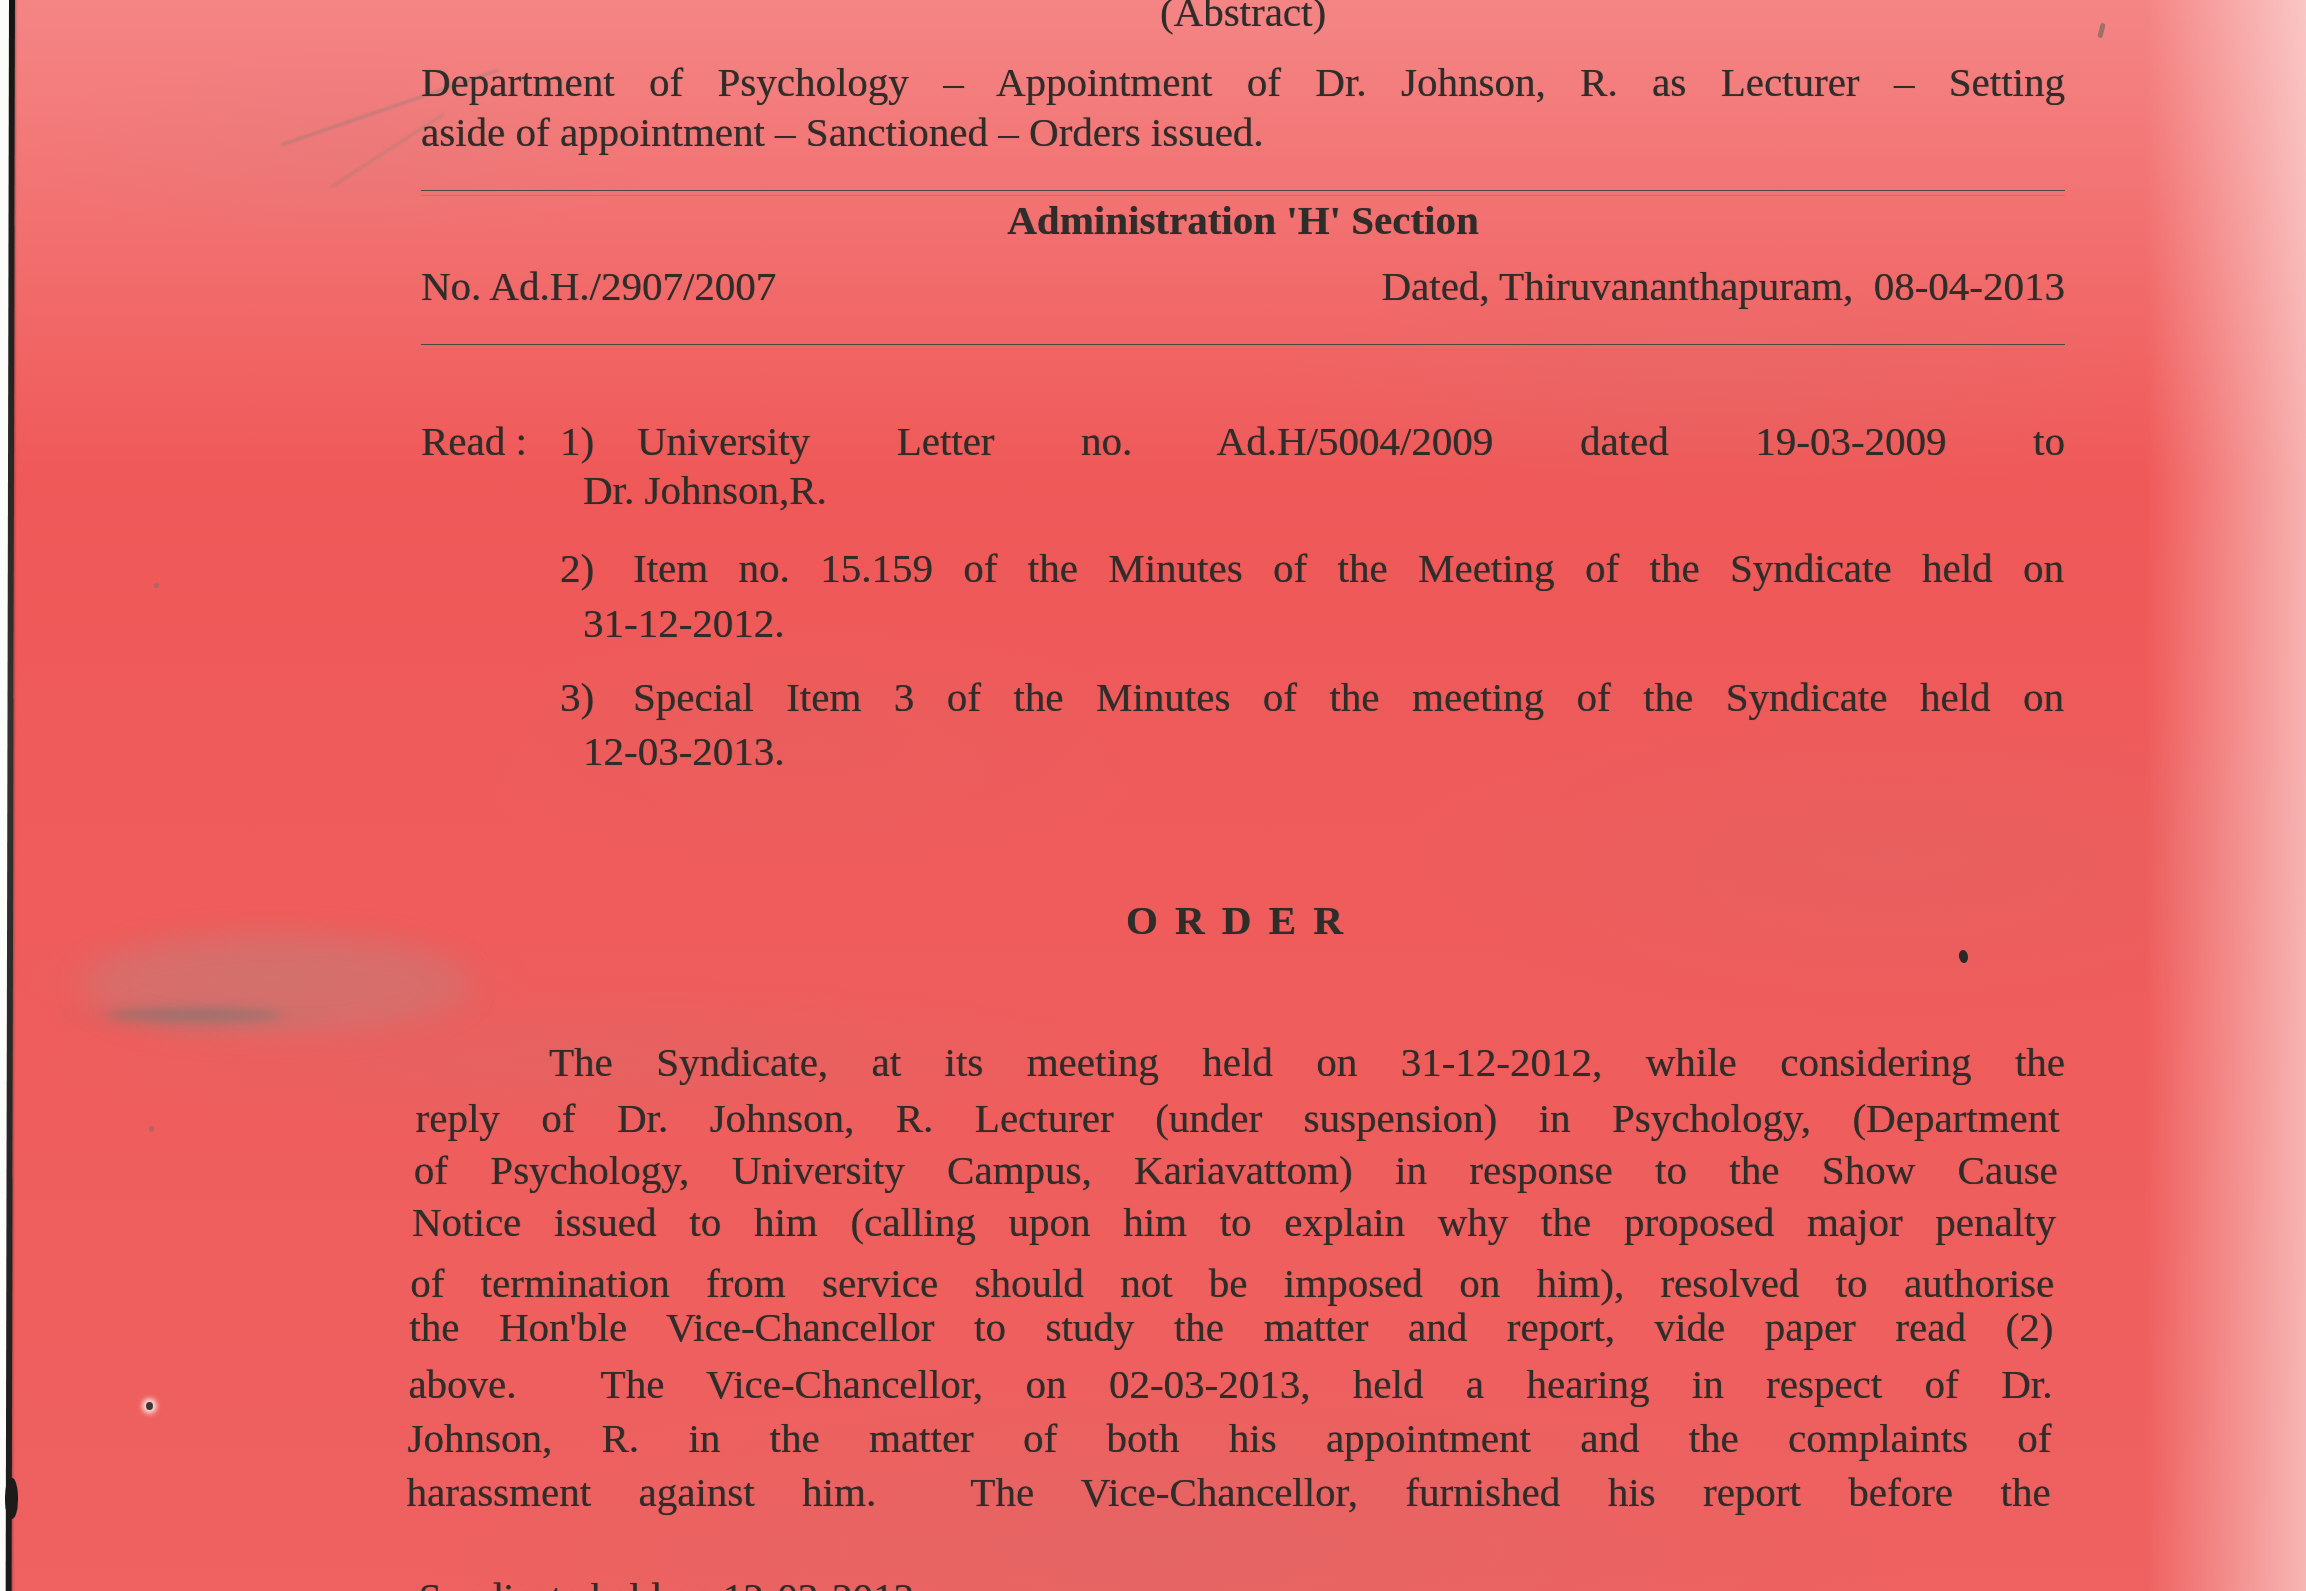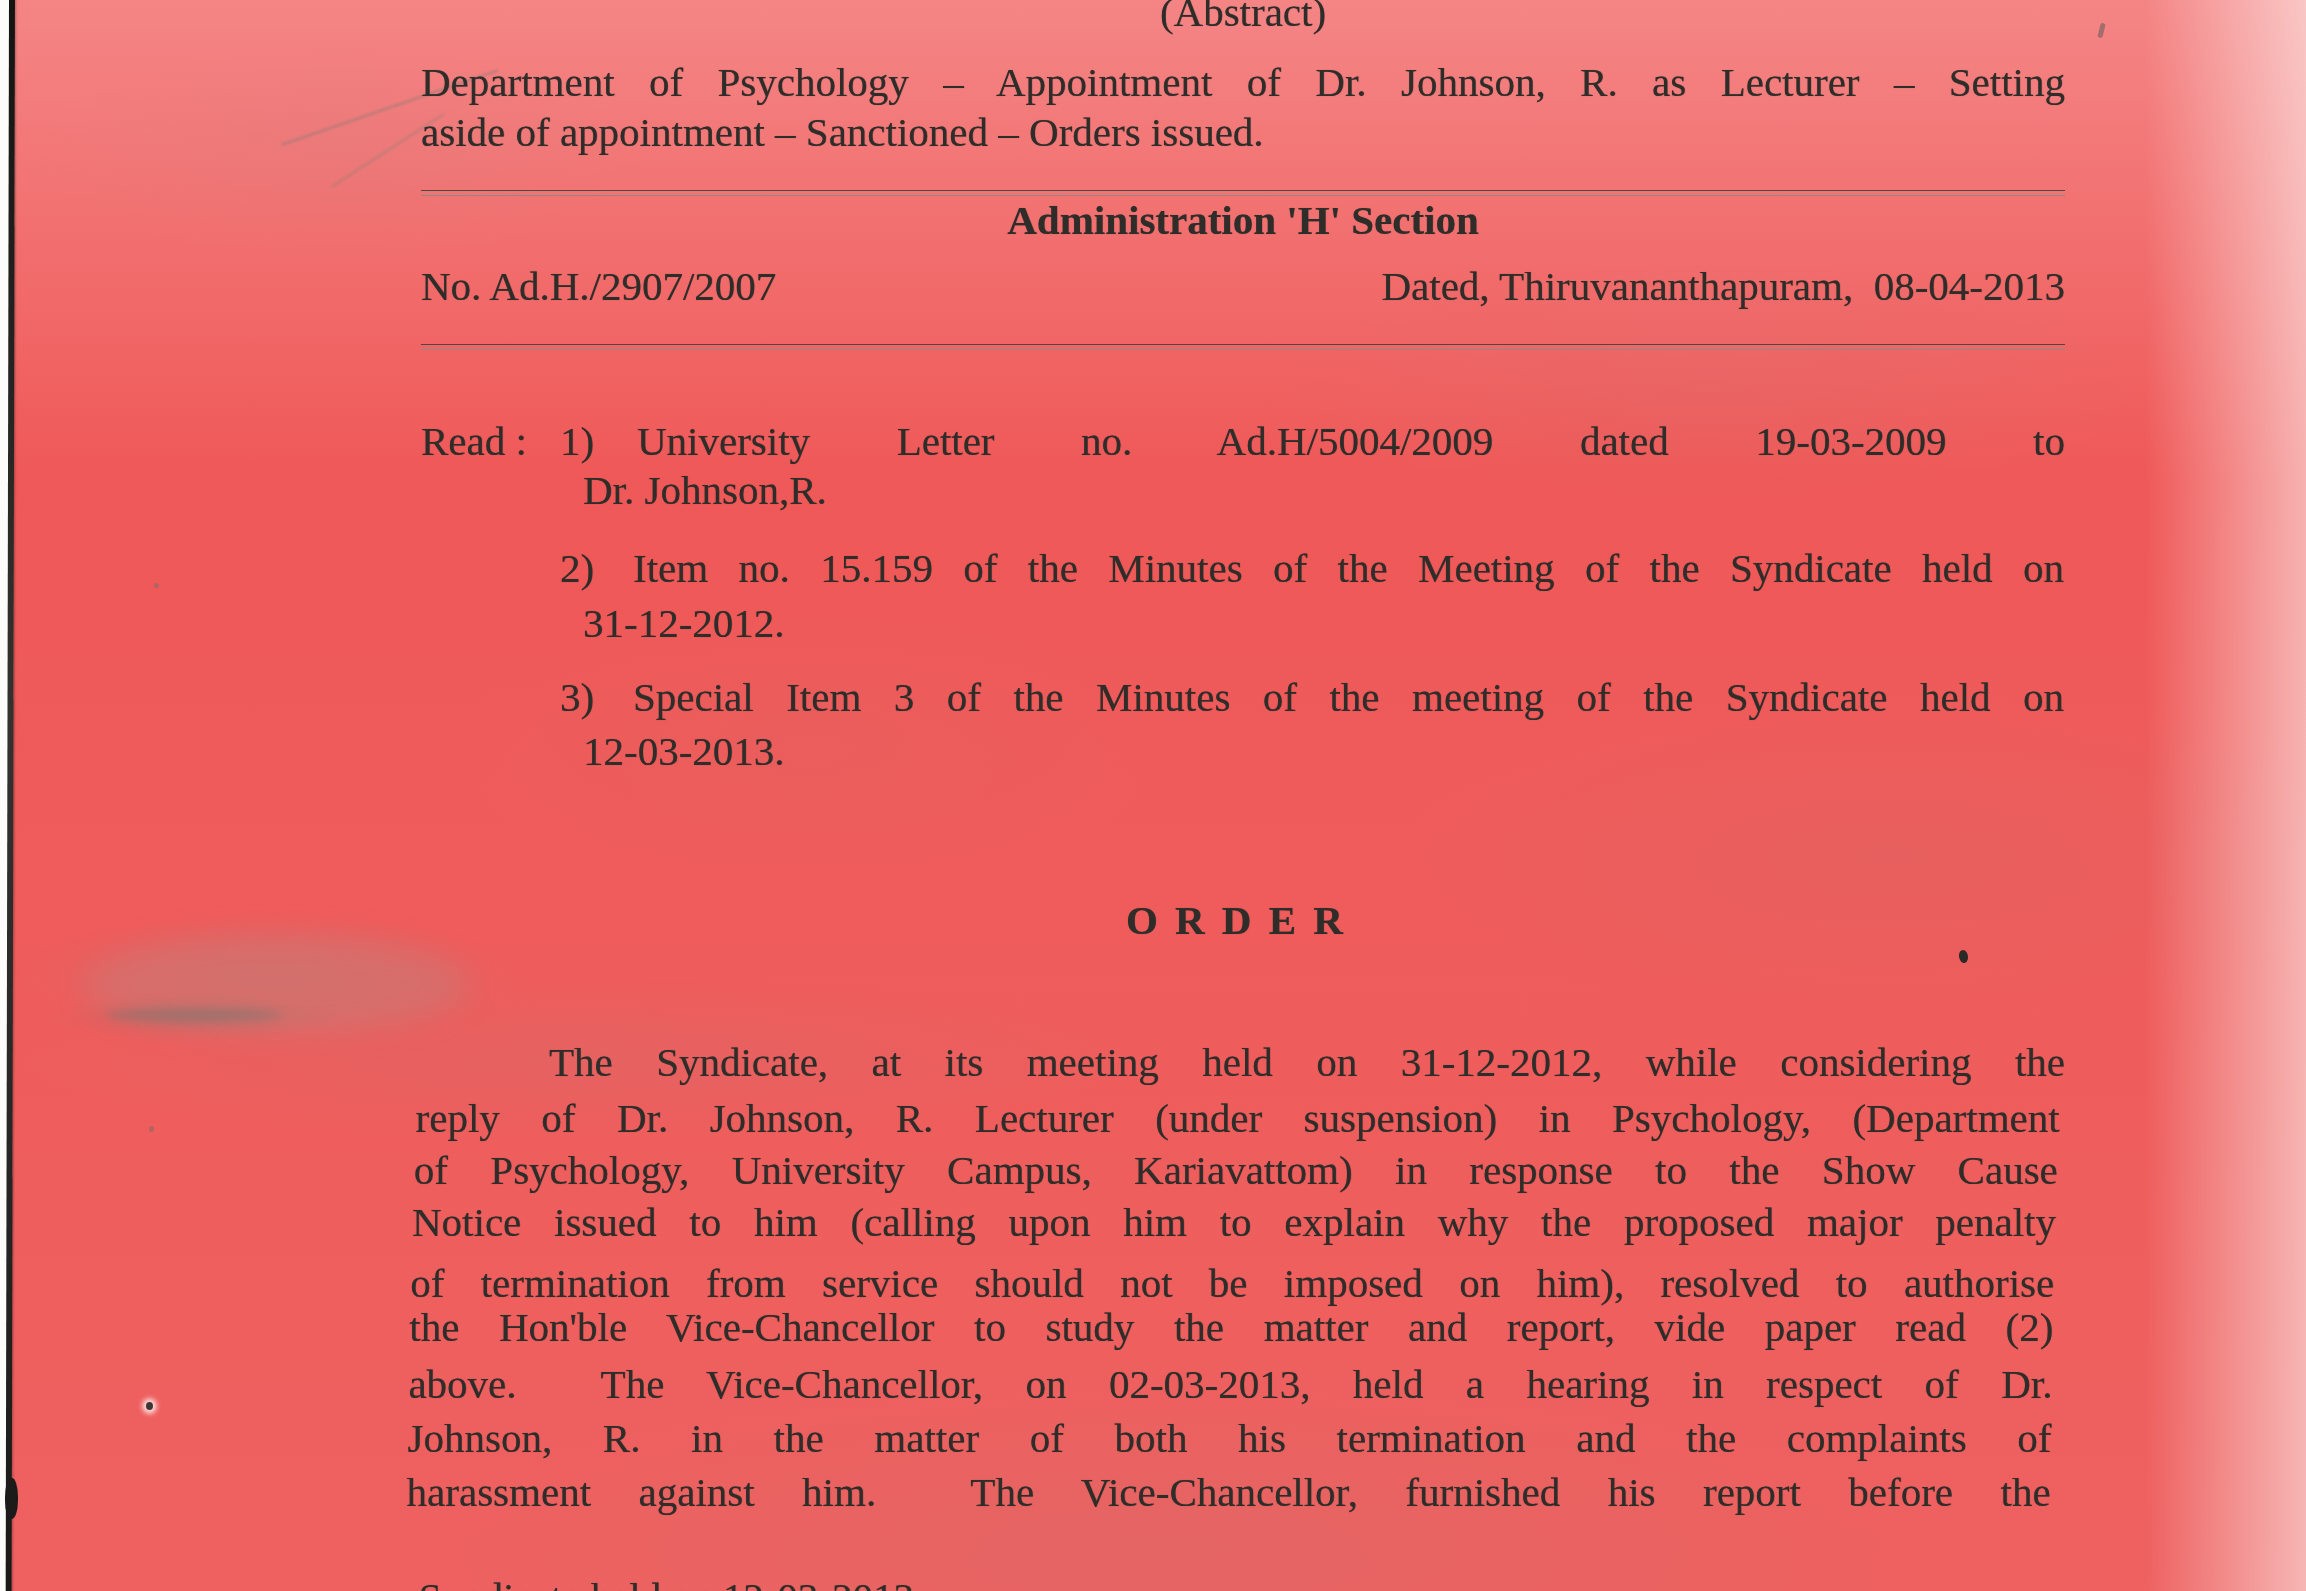--- a/index.html
+++ b/index.html
@@ -121,19 +121,19 @@
 
     <div class="line center order-title" style="top:881px;">ORDER</div>
 
     <div class="line just" style="top:1039px;left:128px;width:1516px;">The Syndicate, at its meeting held on 31-12-2012, while considering the</div>
     <div class="line just" style="top:1095px;left:-5.4px;">reply of Dr. Johnson, R. Lecturer (under suspension) in Psychology, (Department</div>
     <div class="line just" style="top:1147px;left:-7.2px;">of Psychology, University Campus, Kariavattom) in response to the Show Cause</div>
     <div class="line just" style="top:1199px;left:-9px;">Notice issued to him (calling upon him to explain why the proposed major penalty</div>
     <div class="line just" style="top:1252px;left:-10.8px;margin-top:8px;">of termination from service should not be imposed on him), resolved to authorise</div>
     <div class="line just" style="top:1304px;left:-11.7px;">the Hon'ble Vice-Chancellor to study the matter and report, vide paper read (2)</div>
     <div class="line just" style="top:1361px;left:-12.6px;">above.  The Vice-Chancellor, on 02-03-2013, held a hearing in respect of Dr.</div>
-    <div class="line just" style="top:1415px;left:-13.5px;">Johnson, R. in the matter of both his termination and the complaints of</div>
+    <div class="line just" style="top:1415px;left:-13.5px;">Johnson, R. in the matter of both his appointment and the complaints of</div>
     <div class="line just" style="top:1469px;left:-14.4px;">harassment against him.  The Vice-Chancellor, furnished his report before the</div>
     <div class="line" style="top:1574px;left:-15.3px;margin-left:13px;">Syndicate held on 12-03-2013.</div>
 
   </div>
 </div>
 
 
 </body></html>

